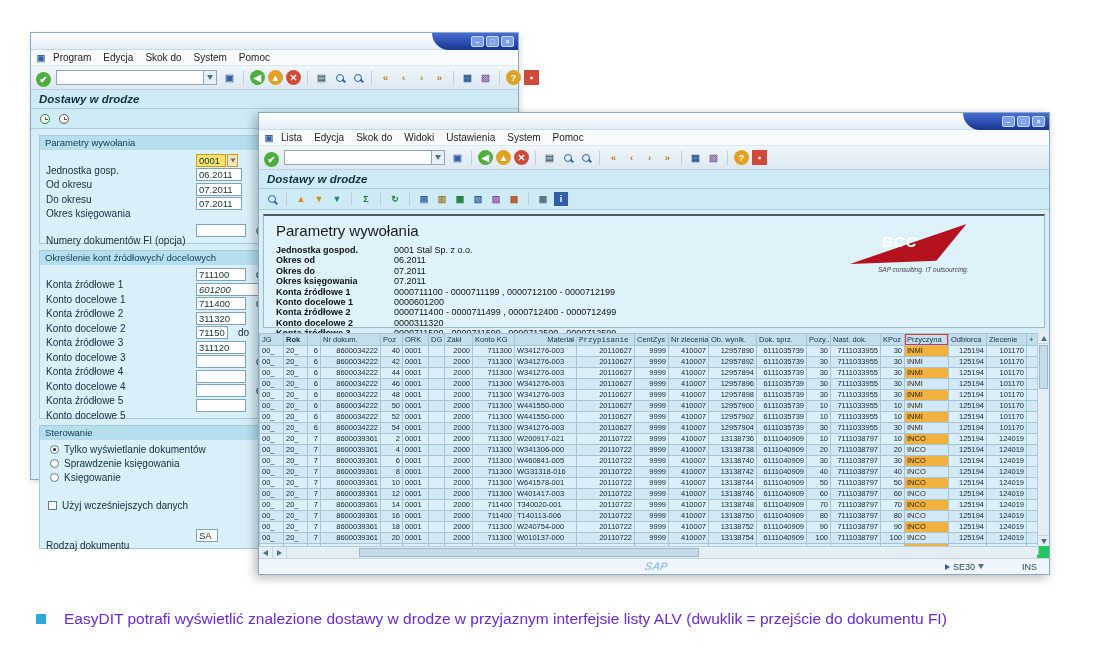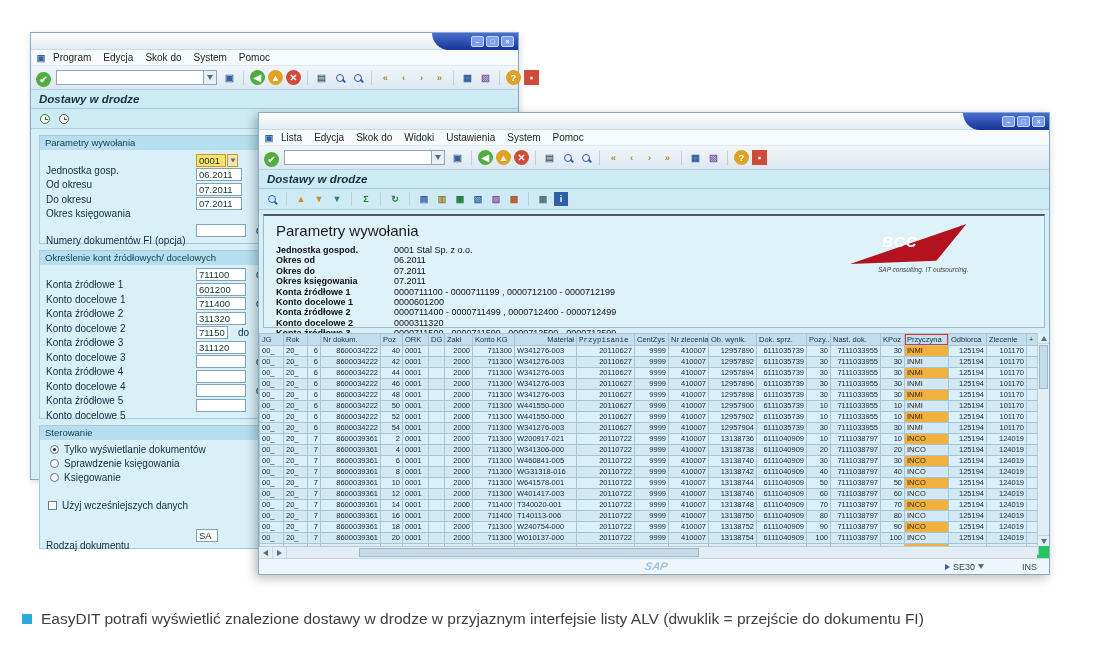--- a/index.html
+++ b/index.html
@@ -93,21 +93,21 @@
   .hbtn{width:14px;height:100%;display:flex;align-items:center;justify-content:center;border-right:1px solid #c4d6e1;}
   .hthumb{position:absolute;left:100px;width:340px;top:1px;bottom:1px;background:#c6dae7;border:1px solid #9db8c9;}
 
   
   .statusbar{height:16px;flex:none;background:#eef6fb;border-top:1px solid #c3d5e1;display:flex;align-items:center;font-size:9px;color:#2b4a5c;padding:0 6px;position:relative;}
   .sapghost{position:absolute;left:386px;top:1px;font-weight:bold;font-style:italic;font-size:11px;color:#9fc3e0;transform:skewX(-10deg);}
   .sysbox{margin-left:auto;display:flex;align-items:center;gap:3px;}
   .ins{margin:0 6px 0 38px;}
 
   
-  .caption{position:absolute;left:22px;top:610px;display:flex;align-items:flex-start;gap:9px;font-size:15.5px;color:#404040;width:1070px;}
+  .caption{position:absolute;left:36px;top:610px;display:flex;align-items:flex-start;gap:18px;font-size:15.5px;color:#6d28d9;width:1070px;}
   .cap-bullet{width:10px;height:10px;background:#2aa9dd;margin-top:4px;flex:none;}
 </style>
 </head>
 <body>
 
 <div class="stage">
 
   <div class="window back">
     <div class="titlebar">
       <div class="swoosh">
@@ -200,21 +200,21 @@
       <div class="group">
         <div class="ghead">Określenie kont źródłowych/ docelowych</div>
         <div class="gbody">
             <div class="frow">
               <span class="flbl">Konta źródłowe 1</span>
               <input class="fld" value="711100" style="width: 50px;">
               <span class="fto">do</span>
             </div>
             <div class="frow">
               <span class="flbl">Konto docelowe 1</span>
-              <input class="fld" value="601200" style="width: 50px;">
+              <input class="fld" value="601200" style="width: 68px; font-style: italic;">
             </div>
             <div class="frow">
               <span class="flbl">Konta źródłowe 2</span>
               <input class="fld" value="711400" style="width: 50px;">
               <span class="fto">do</span>
             </div>
             <div class="frow">
               <span class="flbl">Konto docelowe 2</span>
               <input class="fld" value="311320" style="width: 50px;">
             </div>
@@ -400,21 +400,21 @@
         <div class="bcc-txt">BCC</div>
         <div class="bcc-tag">SAP consulting. IT outsourcing.</div>
       </div>
     </div>
 
     <div class="gridwrap">
       <table class="alv">
           <thead>
             <tr>
               <th class="c-l" style="width: 24px;">JG</th>
-              <th class="c-l" style="width: 24px;">Rok</th>
+              <th class="c-l" style="width: 24px; font-weight: bold;">Rok</th>
               <th class="c-r" style="width: 13px;"></th>
               <th class="c-r" style="width: 60px;">Nr dokum.</th>
               <th class="c-r" style="width: 22px;">Poz</th>
               <th class="c-l" style="width: 26px;">ORK</th>
               <th class="c-l" style="width: 16px;">DG</th>
               <th class="c-r" style="width: 28px;">Zakł</th>
               <th class="c-r" style="width: 42px;">Konto KG</th>
               <th class="c-l" style="width: 62px; text-align: right;">Materiał</th>
               <th class="c-r" style="width: 58px; font-family: Liberation Mono, monospace;">Przypisanie</th>
               <th class="c-r" style="width: 34px;">CentZys</th>

